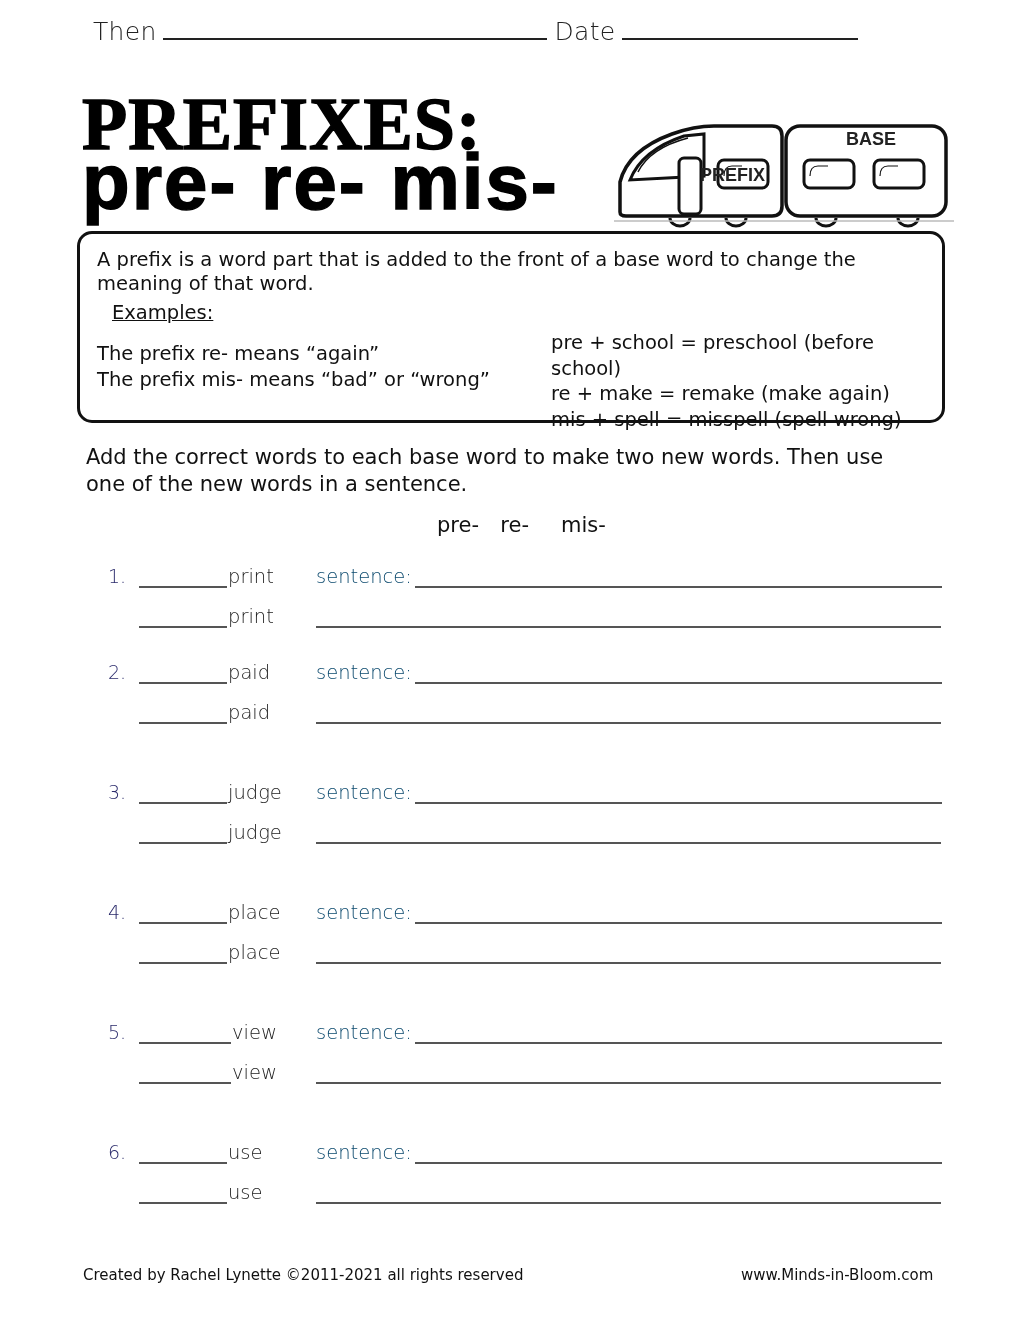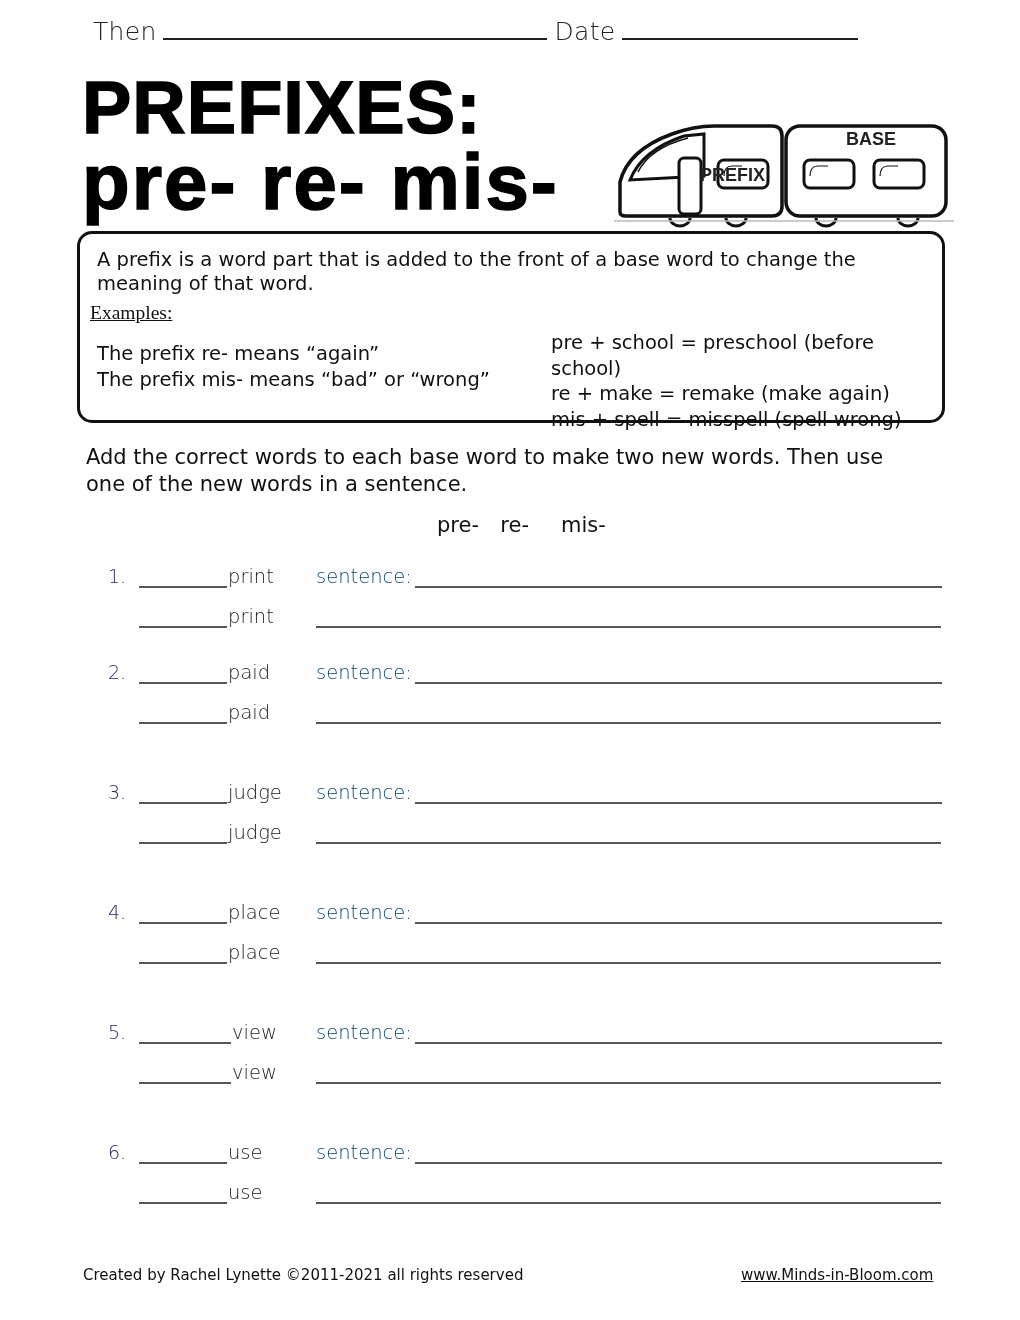--- a/index.html
+++ b/index.html
@@ -1,21 +1,21 @@
 <!DOCTYPE html>
 <html><head>
 <meta charset="utf-8">
 <style>
   html, body { margin: 0; padding: 0; background: #ffffff; }
   body { width: 1020px; height: 1320px; position: relative; overflow: hidden;
          font-family: "DejaVu Sans", sans-serif; color: #111; }
   .abs { position: absolute; }
   .header-line { top: 16px; left: 93px; font-size: 25px; font-weight: 300; color: #222; letter-spacing: 0.3px; }
   .header-line .blank { display: inline-block; border-bottom: 2px solid #222; height: 22px; vertical-align: baseline; margin: 0 8px 0 6px; }
-  .title1 { top: 68px; left: 82px; font-family: Liberation Sans, sans-serif; font-weight: 900; font-size: 74px; line-height: 80px; letter-spacing: 1px; color: #000; text-align: center; -webkit-text-stroke: 1.5px #000; }
+  .title1 { top: 84px; left: 82px; font-family: Liberation Serif, serif; font-weight: 900; font-size: 74px; line-height: 80px; letter-spacing: 1px; color: #000; text-align: center; -webkit-text-stroke: 1.5px #000; }
   .title2 { top: 142px; left: 82px; font-family: "Liberation Sans", sans-serif; font-weight: 900; font-size: 78px; line-height: 80px; letter-spacing: 2px; color: #000; -webkit-text-stroke: 1.5px #000; }
   .train { top: 120px; left: 614px; width: 340px; height: 115px; }
   .info-box { top: 231px; left: 77px; width: 868px; height: 192px; border: 3px solid #111; border-radius: 15px; box-sizing: border-box; }
   .info-text { font-size: 19.5px; line-height: 24px; color: #111; }
   .examples-label { text-decoration: underline; }
   .instructions { top: 444px; left: 86px; width: 860px; font-size: 21px; line-height: 27px; color: #111; }
   .prefix-bank { top: 513px; left: 437px; font-size: 21px; color: #111; word-spacing: 4px; }
   .num { font-size: 19px; color: #2b2b6b; font-weight: 300; }
   .blankline { border-bottom: 2px solid #555; height: 0; }
   .word { font-size: 19.5px; color: #222; font-weight: 300; }
@@ -56,21 +56,21 @@
   </svg>
   <div class="abs" style="top:9px; left:86px; font-family:'Liberation Sans',sans-serif; font-size:18px; font-weight:bold; color:#222;margin-top:36px;">PREFIX</div>
   <div class="abs" style="top:9px; left:232px; font-family:'Liberation Sans',sans-serif; font-size:18px; font-weight:bold; color:#222;">BASE</div>
 </div>
 
 <div class="abs info-box">
   <div class="abs info-text" style="top:14px; left:17px; width:840px;">
     <div>A prefix is a word part that is added to the front of a base word to change the</div>
     <div>meaning of that word.</div>
   </div>
-  <div class="abs info-text examples-label" style="top:67px; left:10px;font-family:Liberation Serif, serif;">Examples:</div>
+  <div class="abs info-text examples-label" style="top:67px; left:32px;">Examples:</div>
   <div class="abs info-text" style="top:107px; left:17px; line-height:25.5px;">
     <div>The prefix re- means “again”</div>
     <div>The prefix mis- means “bad” or “wrong”</div>
   </div>
   <div class="abs info-text" style="top:96px; left:459px; line-height:25.5px;margin-left:12px;">
     <div>pre + school = preschool (before school)</div>
     <div>re + make = remake (make again)</div>
     <div>mis + spell = misspell (spell wrong)</div>
   </div>
 </div>
@@ -139,13 +139,13 @@
       <div class="abs word" style="top: 1141px; left: 228px;">use</div>
       <div class="abs sent-label" style="top: 1141px; left: 316px;">sentence:</div>
       <div class="abs blankline" style="top: 1162px; left: 415px; width: 527px;"></div>
       <div class="abs blankline" style="top: 1202px; left: 139px; width: 88px;"></div>
       <div class="abs word" style="top: 1181px; left: 228px;">use</div>
       <div class="abs blankline" style="top: 1202px; left: 316px; width: 625px;"></div>
     </div>
   </div>
 
 <div class="abs footer" style="top:1266px; left:83px;">Created by Rachel Lynette ©2011-2021  all rights reserved</div>
-<div class="abs footer" style="top:1266px; left:741px;text-decoration:underline;">www.Minds-in-Bloom.com</div>
+<div class="abs footer" style="top:1266px; left:741px;">www.Minds-in-Bloom.com</div>
 
 </body></html>

